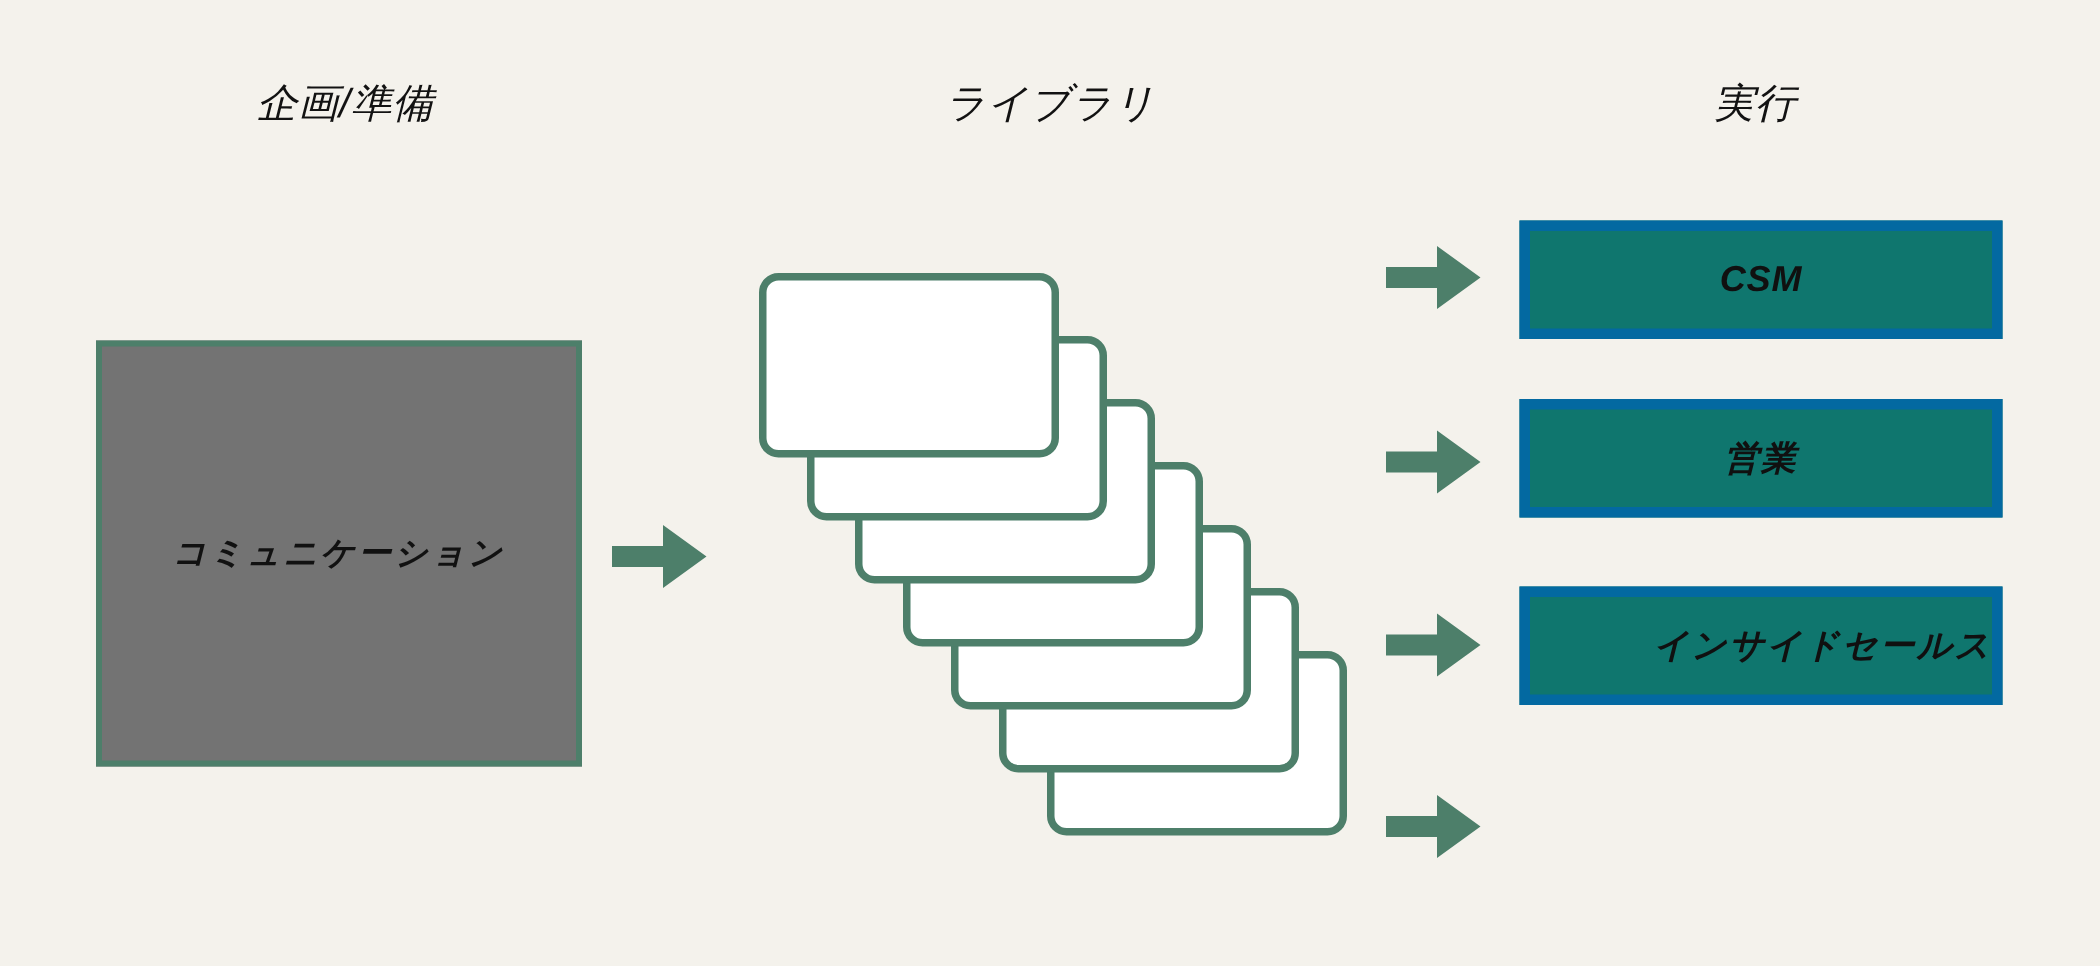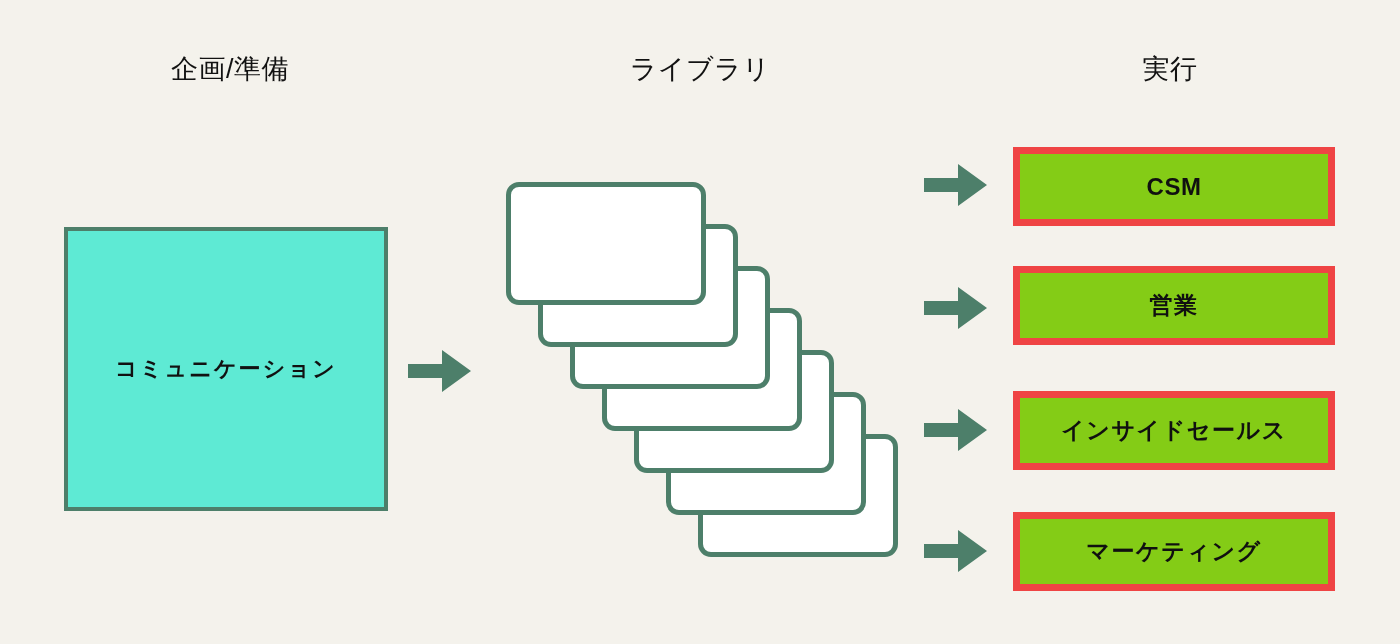--- a/index.html
+++ b/index.html
@@ -13,20 +13,21 @@
     font-family: "Liberation Sans", "DejaVu Sans", sans-serif;
     overflow: hidden;
     position: relative;
     color: #1a1a1a;
   }
   .stage {
     position: absolute;
     left: 0; top: 0;
     width: 1400px;
     height: 584px;
+    font-style: italic;
   }
 
   
   .col-header {
     position: absolute;
     font-size: 27px;
     line-height: 1;
     font-weight: 400;
     letter-spacing: 0.5px;
     color: #121212;
@@ -39,21 +40,21 @@
 
   
   .left-box {
     position: absolute;
     left: 64px;
     top: 227px;
     width: 324px;
     height: 284px;
     box-sizing: border-box;
     border: 4px solid #4d7f6a;
-    background: #5eead4;
+    background: #737373;
     display: flex;
     flex-direction: column;
     align-items: center;
     justify-content: center;
   }
   .left-box .line {
     font-size: 22px;
     font-weight: 700;
     letter-spacing: 2.2px;
     line-height: 1.9;
@@ -94,40 +95,40 @@
     pointer-events: auto;
   }
 
   
   .right-box {
     position: absolute;
     left: 1013px;
     width: 322px;
     height: 79px;
     box-sizing: border-box;
-    border: 7px solid #ef4444;
-    background: #84cc16;
+    border: 7px solid #0369a1;
+    background: #0f766e;
     display: flex;
     align-items: center;
     justify-content: center;
   }
   .right-box .label {
     font-size: 23px;
     font-weight: 700;
     letter-spacing: 1.6px;
     color: #101010;
     white-space: nowrap;
   }
   .right-box.latin .label {
     letter-spacing: 0.5px;
     font-size: 24px;
   }
   #rb-0 { top: 147px; }
   #rb-1 { top: 266px; }
-  #rb-2 { top: 391px; }
+  #rb-2 { top: 391px; justify-content: flex-end; }
   #rb-3 { top: 512px; }
 </style>
 </head>
 <body>
 
 <div class="stage">
 
   <div class="col-header" id="hdr-plan">企画/準備</div>
   <div class="col-header" id="hdr-lib">ライブラリ</div>
   <div class="col-header" id="hdr-exec">実行</div>
@@ -175,17 +176,14 @@
 
   <div class="right-box latin" id="rb-0">
     <span class="label">CSM</span>
   </div>
   <div class="right-box" id="rb-1">
     <span class="label">営業</span>
   </div>
   <div class="right-box" id="rb-2">
     <span class="label">インサイドセールス</span>
   </div>
-  <div class="right-box" id="rb-3">
-    <span class="label">マーケティング</span>
-  </div>
 
 </div>
 
 </body></html>

